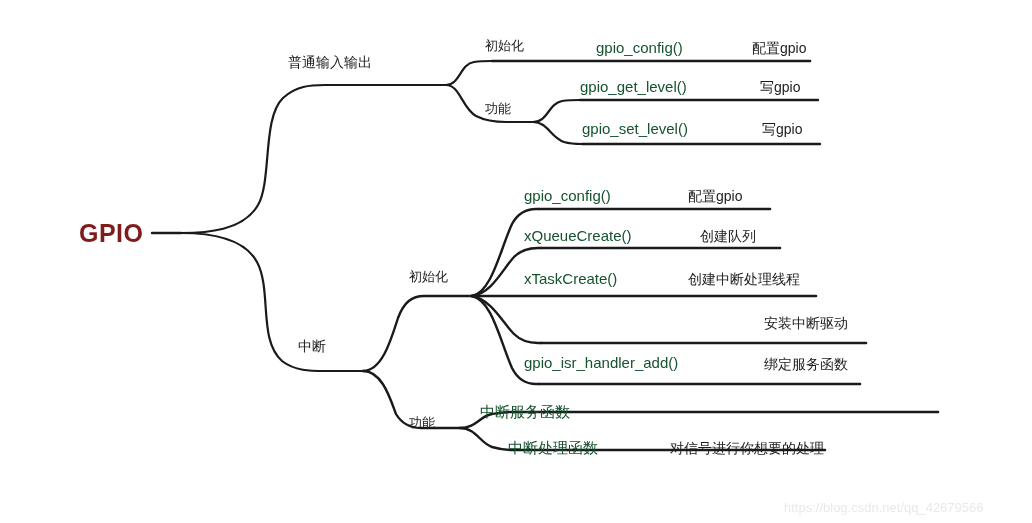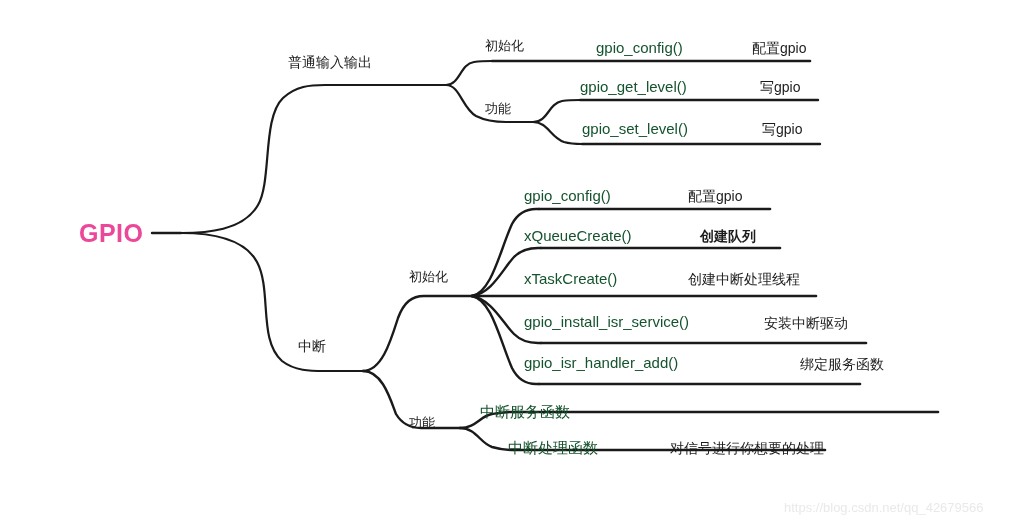--- a/index.html
+++ b/index.html
@@ -24,21 +24,21 @@
     pointer-events: none;
   }
   .node {
     position: absolute;
     white-space: nowrap;
     line-height: 1;
   }
   .root-label {
     font-size: 25px;
     font-weight: bold;
-    color: #ec4899;
+    color: #7f1d1d;
     letter-spacing: 0.5px;
   }
   .branch-label {
     font-size: 14px;
     color: #1c1c1c;
   }
   .sub-label {
     font-size: 13px;
     color: #1c1c1c;
   }
@@ -134,30 +134,29 @@
   <div class="node branch-label" style="left:298px; top:339px;">中断</div>
 
   <div class="node sub-label" style="left:409px; top:270px;">初始化</div>
 
   <div class="node sub-label" style="left:409px; top:416px;">功能</div>
 
   <div class="node fn-label" style="left:524px; top:188px;">gpio_config()</div>
   <div class="node desc-label" style="left:688px; top:189px;">配置gpio</div>
 
   <div class="node fn-label" style="left:524px; top:228px;">xQueueCreate()</div>
-  <div class="node desc-label" style="left:700px; top:229px;font-weight:bold;">创建队列</div>
+  <div class="node desc-label" style="left:700px; top:229px;">创建队列</div>
 
   <div class="node fn-label" style="left:524px; top:271px;">xTaskCreate()</div>
   <div class="node desc-label" style="left:688px; top:272px;">创建中断处理线程</div>
 
-  <div class="node fn-label" style="left:524px; top:314px;">gpio_install_isr_service()</div>
   <div class="node desc-label" style="left:764px; top:316px;">安装中断驱动</div>
 
   <div class="node fn-label" style="left:524px; top:355px;">gpio_isr_handler_add()</div>
-  <div class="node desc-label" style="left:800px; top:357px;">绑定服务函数</div>
+  <div class="node desc-label" style="left:764px; top:357px;">绑定服务函数</div>
 
   <div class="node fn-label" style="left:480px; top:404px;text-align:right;">中断服务函数</div>
 
   <div class="node fn-label" style="left:508px; top:440px;">中断处理函数</div>
   <div class="node desc-label" style="left:670px; top:441px;">对信号进行你想要的处理</div>
 
   <div class="watermark" style="left:784px; top:500px;">https://blog.csdn.net/qq_42679566</div>
 
 </div>
 

